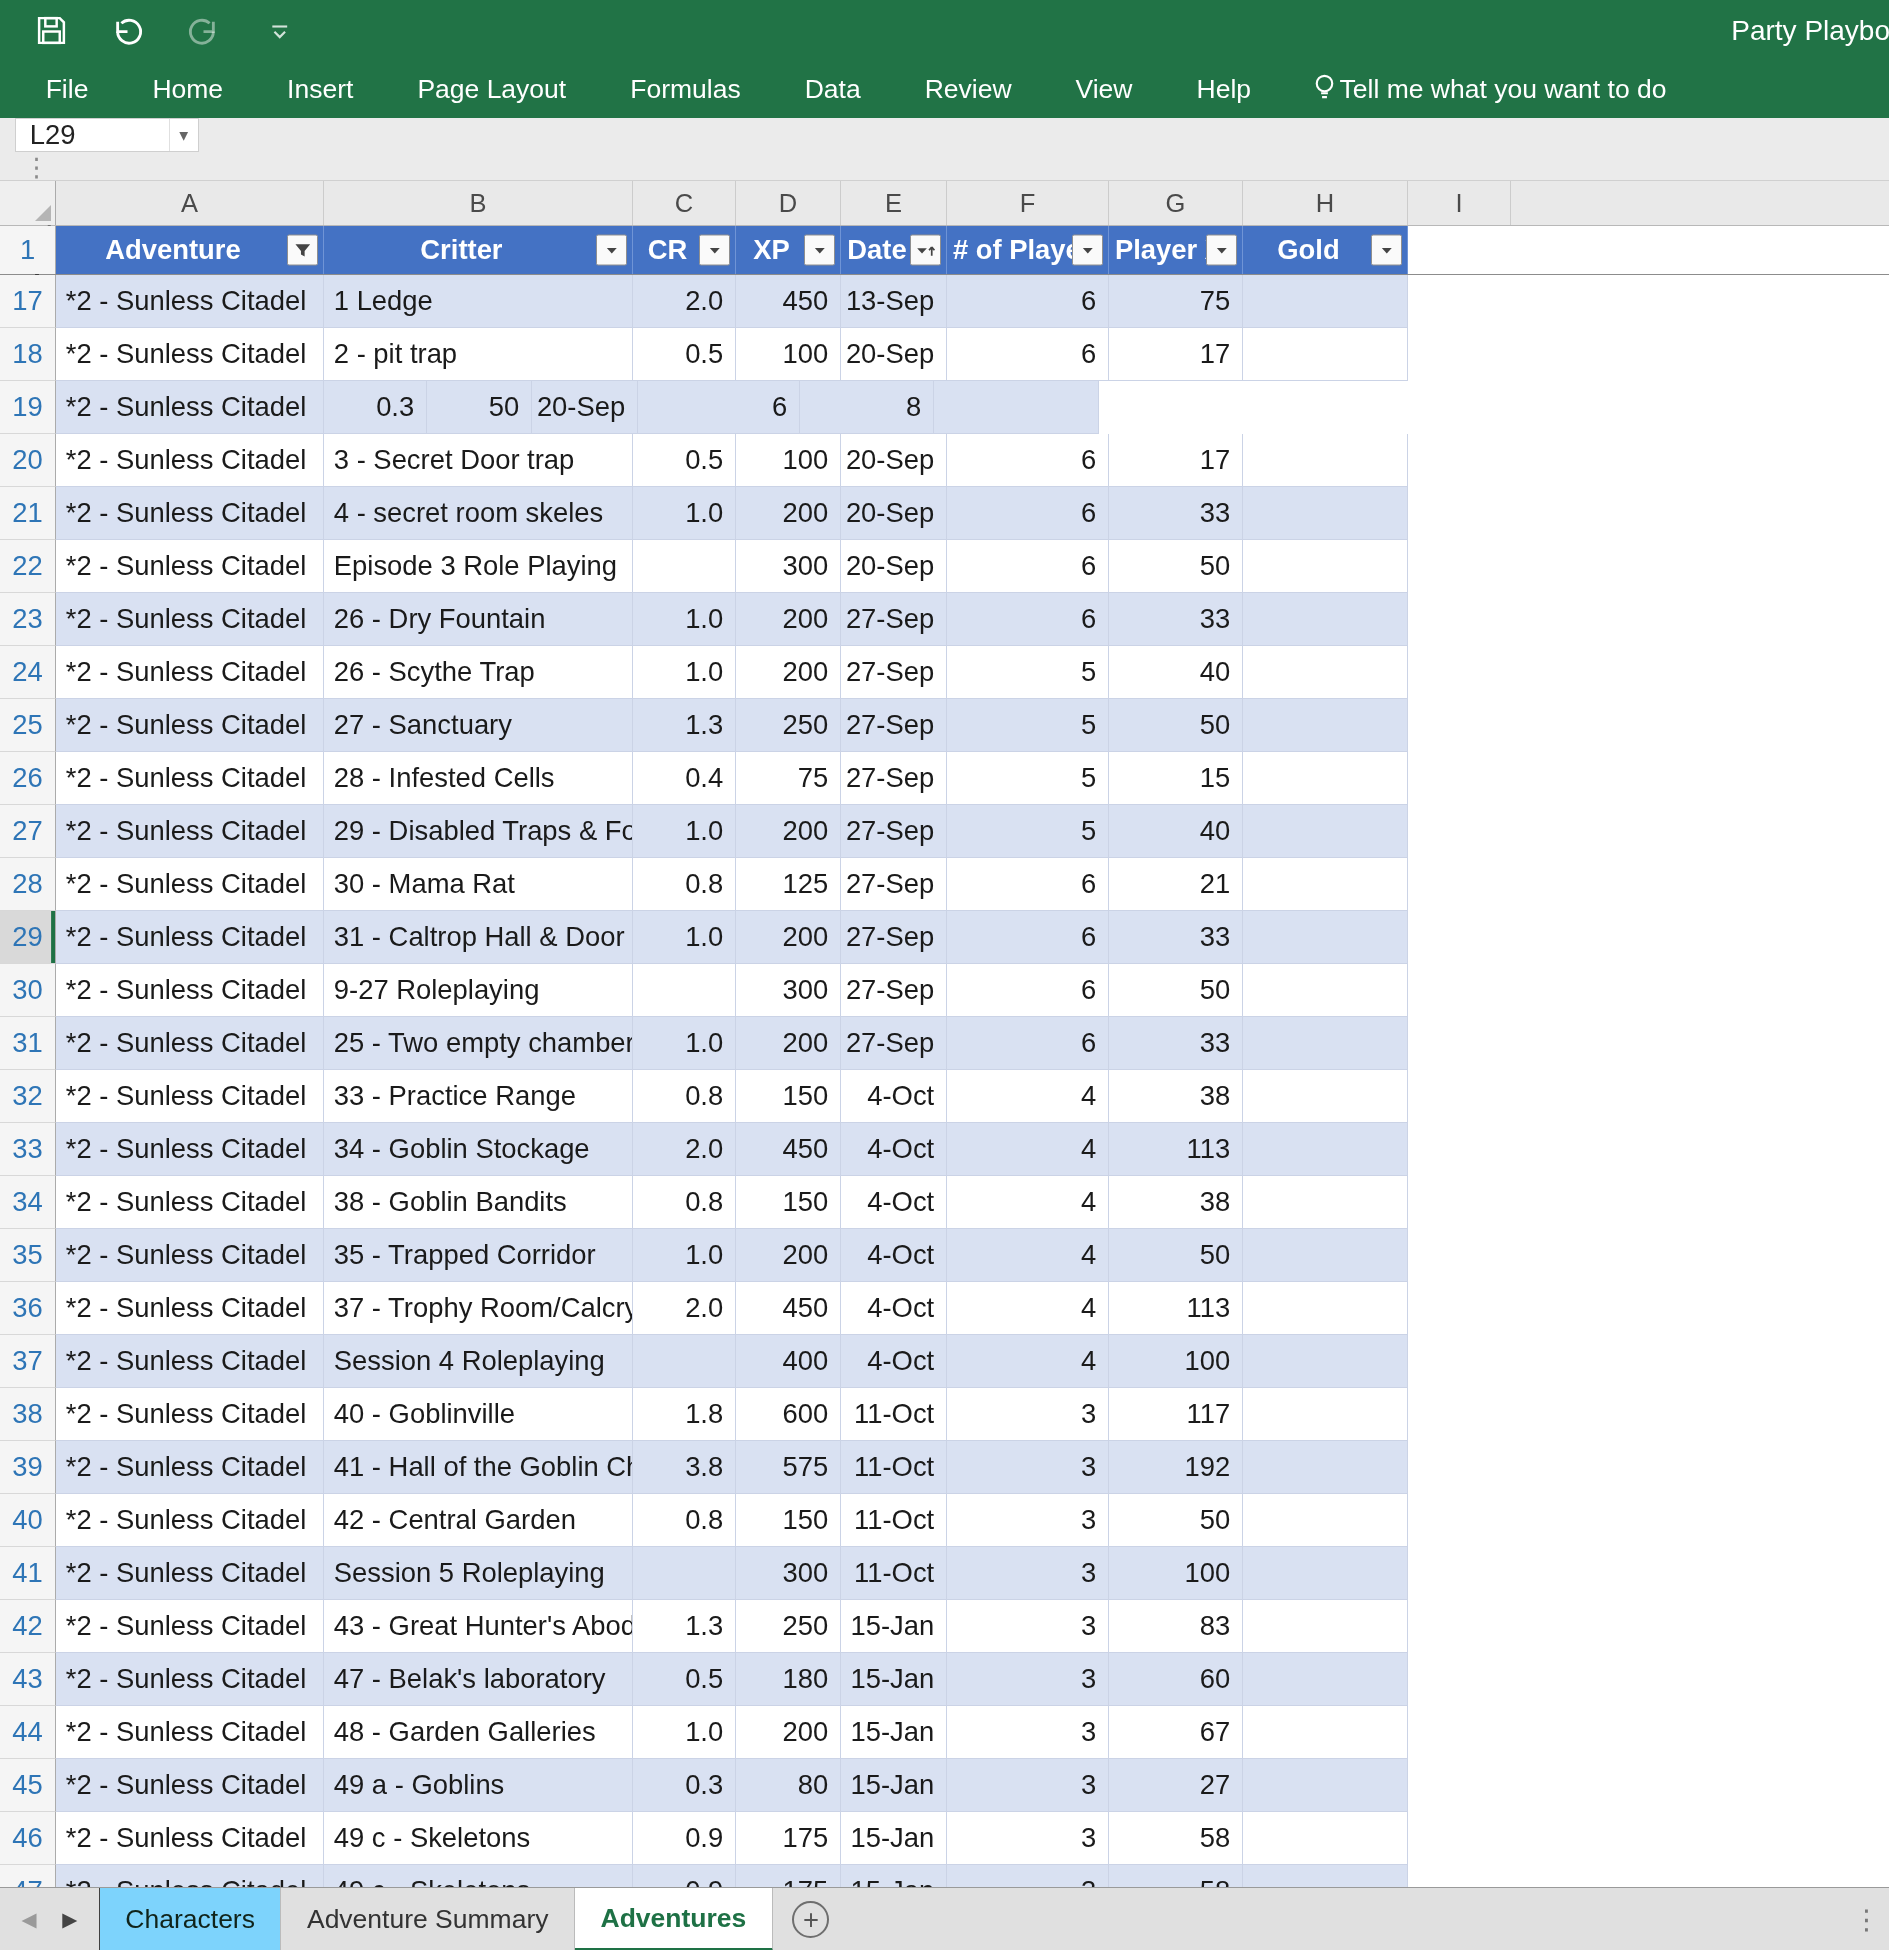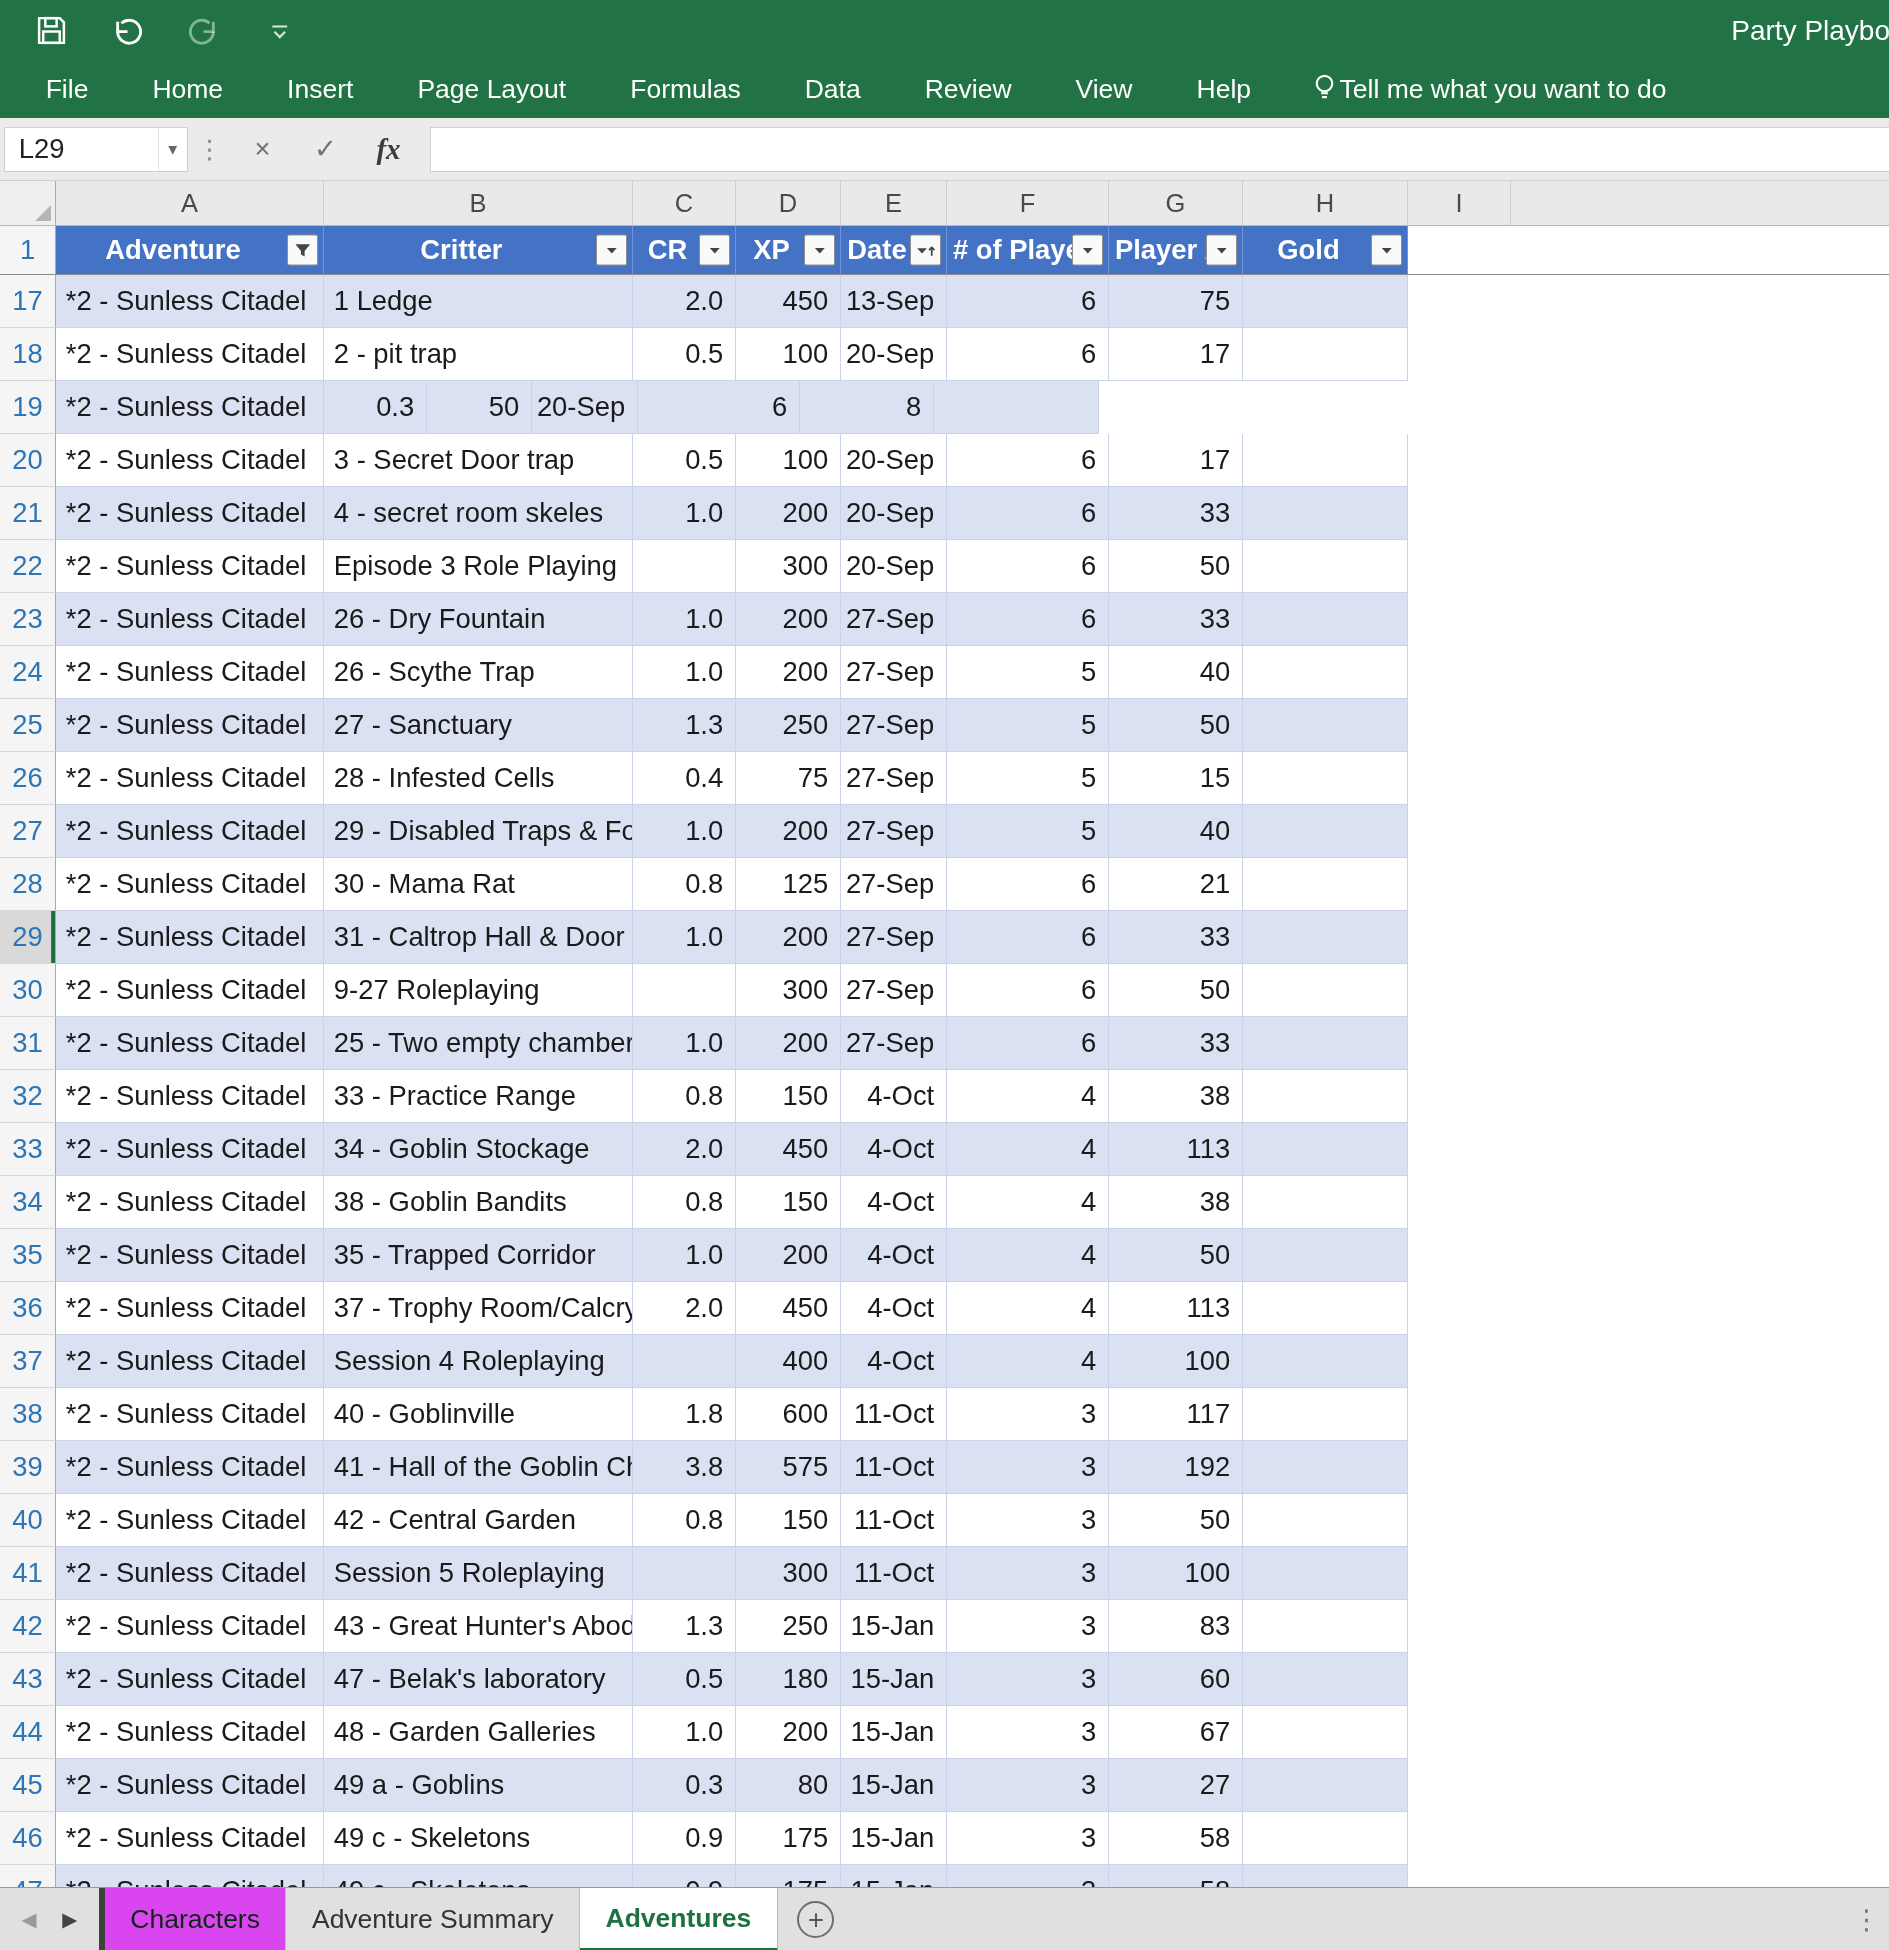--- a/index.html
+++ b/index.html
@@ -16,22 +16,22 @@
                 overflow:hidden; padding-left:19.6px; }
 
   
   .ribbon { height:57px; background:#217346; display:flex; align-items:center;
             color:#fff; font-size:26.5px; padding-left:13.7px; overflow:hidden; }
   .rtab { padding:0 32px; height:100%; display:flex; align-items:center; white-space:nowrap; }
   .tellme { display:flex; align-items:center; gap:0; margin-left:25.5px; white-space:nowrap; }
   .tellme svg { flex:0 0 auto; }
 
   
-  .formulabar { height:63px; background:#EBEBEB; display:flex; align-items:center;
-                padding-left:4px; border-bottom:1px solid #D0D0D0; }
+  .formulabar { height:63px; background:#EBEBEB; display:flex; 
+                padding-left:15px; border-bottom:1px solid #D0D0D0;flex-direction:column; }
   .namebox { width:184px; height:45px; background:#fff; border:1px solid #CFCFCF;
              display:flex; align-items:center; font-size:27.4px; color:#222; padding-left:13.7px; }
   .nb-arrow { margin-left:auto; padding:0 9.8px; color:#666; font-size:17.6px;
               border-left:1px solid #E0E0E0; height:100%; display:flex; align-items:center; }
   .fb-dots { width:43px; text-align:center; color:#8a8a8a; font-size:25.5px; }
   .fb-btn { width:63px; height:45px; display:flex; align-items:center; justify-content:center;
             font-size:27.4px; color:#737373; background:transparent; border:none; }
   .fb-fx { font-family:Liberation Serif, serif; font-style:italic; font-weight:bold;
            color:#3c3c3c; font-size:29px; }
   .formula-input { flex:1; height:45px; background:#fff; border:1px solid #CFCFCF;
@@ -80,21 +80,21 @@
   .trow.active-row .rnum { background:#D9D9D9; box-shadow:inset -3.9px 0 0 #1E7145; }
 
   
   .tabbar { height:64px; background:#E0E0E0; border-top:1px solid #9A9A9A;
             display:flex; align-items:stretch; font-size:26.5px; }
   .navarrows { display:flex; align-items:center; gap:25.5px; padding:0 21.6px; }
   .nav-arrow { font-size:19.6px; color:#444; }
   .nav-arrow.dim { color:#9a9a9a; }
   .sheettab { display:flex; align-items:center; padding:0 25.5px; color:#333;
               border-right:1px solid #BBBBBB; white-space:nowrap; }
-  .sheettab.colored { background:#d946ef; color:#10231a; border-left:6px solid #404040; }
+  .sheettab.colored { background:#7dd3fc; color:#10231a; border-left:1px solid #404040; }
   .sheettab.active { background:#fff; color:#1E7145; font-weight:bold;
                      border-bottom:3.9px solid #1E7145; }
   .addsheet { align-self:center; width:37px; height:37px; border:2px solid #6E6E6E; border-radius:50%;
               margin-left:19.6px; display:flex; align-items:center; justify-content:center;
               color:#555; font-size:27.4px; line-height:1; }
   .tab-fill { flex:1; }
   .grip { align-self:center; color:#777; font-size:27.4px; padding-right:9.8px; }
 </style>
 </head>
 <body>

